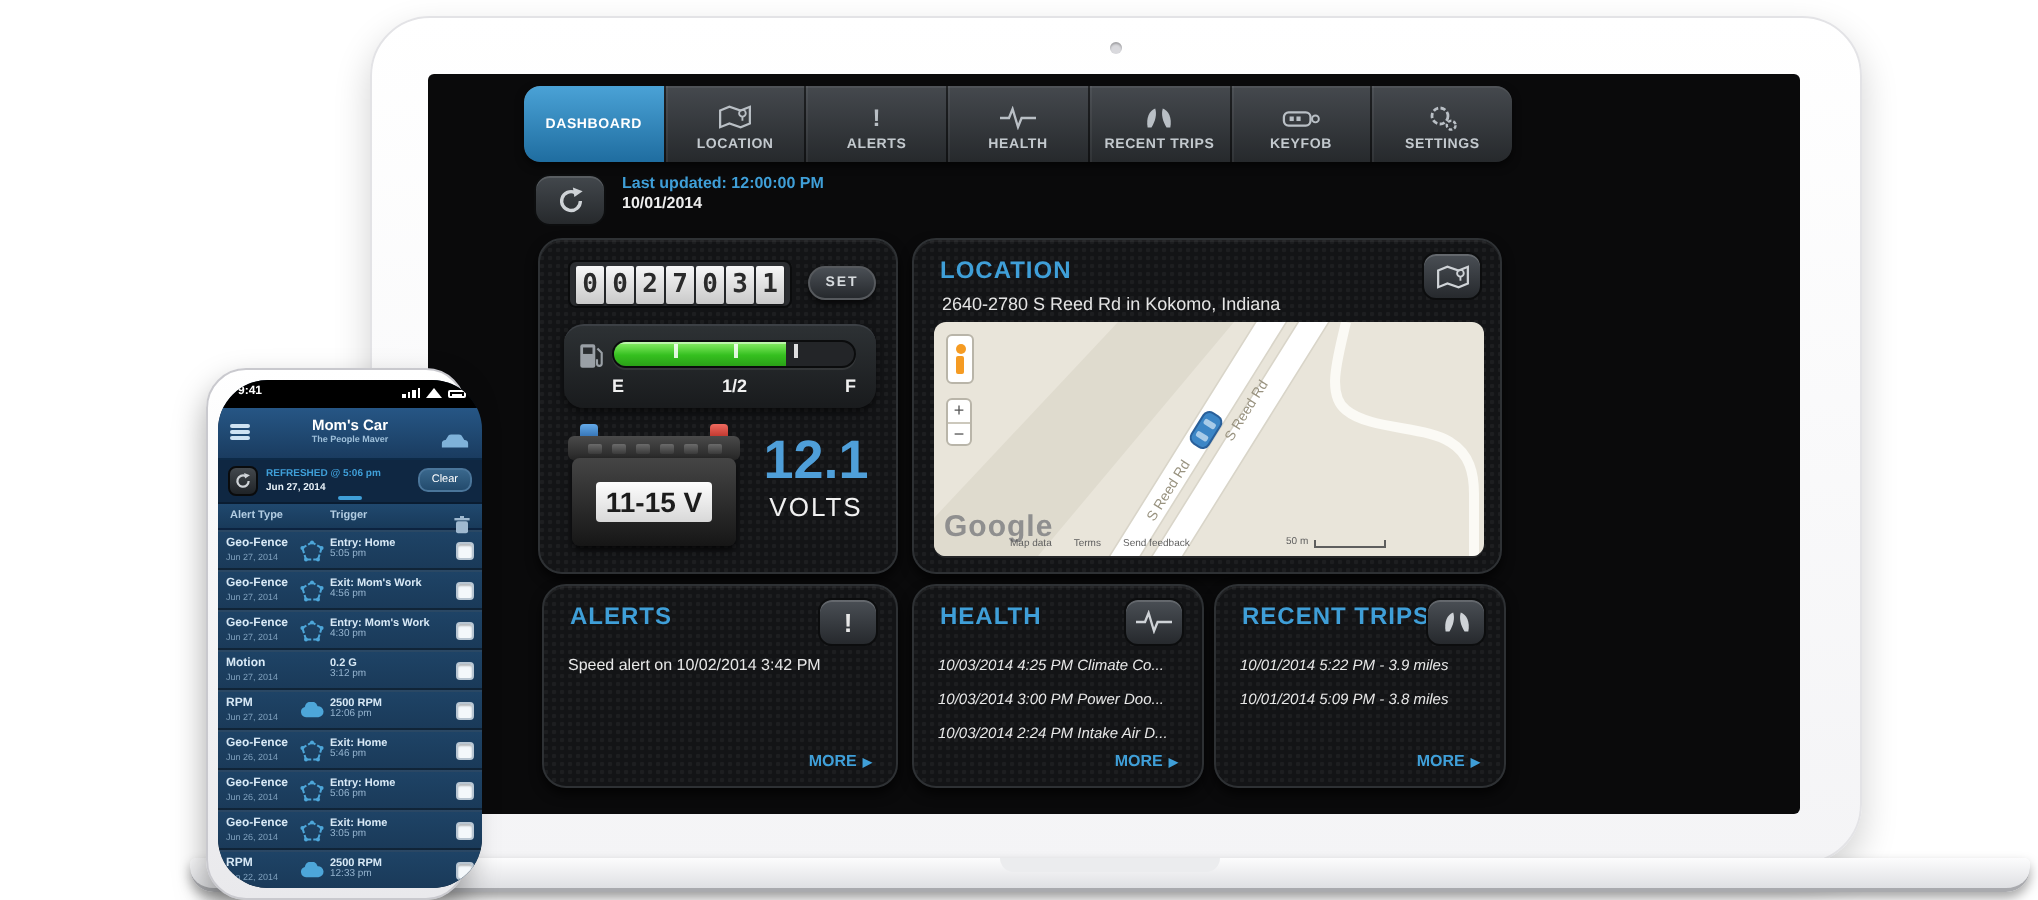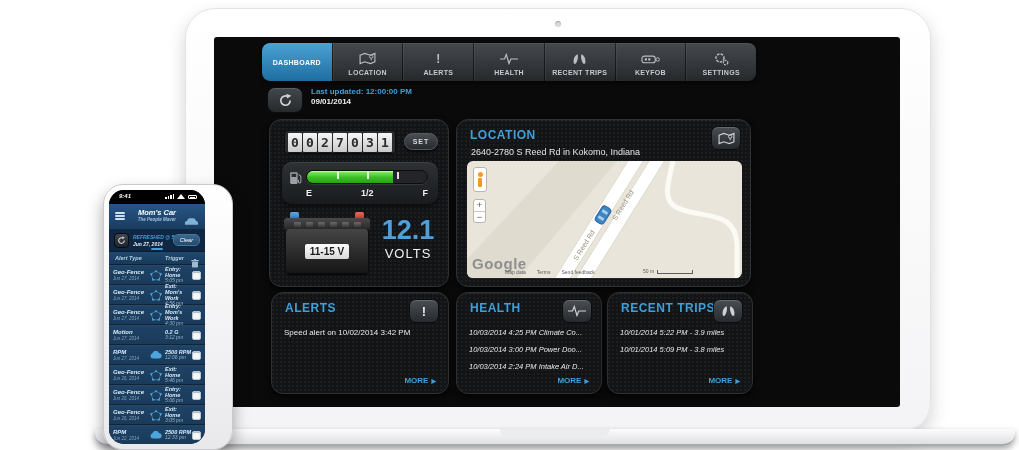--- a/index.html
+++ b/index.html
@@ -102,21 +102,21 @@
   .batt-term { position:absolute; top:2px; width:9px; height:8px; border-radius:2px 2px 0 0; }
   .batt-term.neg { left:8px;  background:linear-gradient(#63a9e8,#2a66a8); }
   .batt-term.pos { right:10px; background:linear-gradient(#ef6a5f,#b32a22); }
   .batt-lid { position:absolute; left:2px; top:8px; width:86px; height:12px;
               background:linear-gradient(#4a4a4a,#262626); border-radius:3px;
               display:flex; align-items:center; justify-content:center; gap:5px; }
   .batt-cap { width:7px; height:5px; background:linear-gradient(#6b6b6b,#3a3a3a); border-radius:1px; }
   .batt-body { position:absolute; left:4px; top:19px; width:82px; height:44px;
                background:linear-gradient(#454545,#161616); border-radius:4px;
                box-shadow:0 2px 3px rgba(0,0,0,.7); display:flex; align-items:center; justify-content:center; }
-  .batt-label { background:linear-gradient(#fdfdfd,#d8d8d8); color:#1c1c1c; font-size:10px; font-weight:bold;
+  .batt-label { background:linear-gradient(#fdfdfd,#d8d8d8); color:#1c1c1c; font-size:14px; font-weight:bold;
                 padding:2px 5px; border-radius:2px; }
   .volt-wrap { position:absolute; left:106px; top:96px; width:64px; text-align:center; }
   .volt-val { font-size:27px; font-weight:bold; color:#4f9fd9; line-height:1.1; }
   .volt-unit { font-size:13px; color:#f0f0f0; letter-spacing:1px; }
 
   
   .addr { position:absolute; left:14px; top:27px; font-size:9px; color:#e4e4e4; }
   .map { position:absolute; left:10px; top:41px; width:275px; height:117px; border-radius:6px;
          background:#e9e5da; overflow:hidden; box-shadow:0 1px 0 rgba(255,255,255,.08); }
   .map svg.map-art { position:absolute; inset:0; }
@@ -133,22 +133,22 @@
   .glogo { position:absolute; left:5px; bottom:6px; font-size:15px; font-weight:bold; color:#8f8f8f;
            letter-spacing:.5px; }
   .map-attr { position:absolute; left:38px; bottom:3px; display:flex; gap:11px; font-size:5px; color:#5e5e5e; }
   .map-scale { position:absolute; left:176px; bottom:4px; font-size:5px; color:#5e5e5e; display:flex; align-items:flex-end; gap:3px; }
   .scale-bar { width:36px; height:4px; border-bottom:1px solid #5e5e5e; border-left:1px solid #5e5e5e; border-right:1px solid #5e5e5e; }
 
   
   .phone { position:absolute; left:103px; top:184px; width:130px; height:266px;
            background:linear-gradient(#ffffff,#e9e9ec); border:1px solid #c9c9ce; border-radius:20px;
            box-shadow:0 8px 16px rgba(0,0,0,.35); z-index:5; }
-  .pscreen { position:absolute; left:5px; top:5px; width:96px; height:254px; border-radius:15px;
-             overflow:hidden; background:#0d2036;font-style:italic; }
+  .pscreen { position:absolute; left:5px; top:5px; width:132px; height:254px; border-radius:25px;
+             overflow:hidden; background:#0d2036; }
   .pstatus { height:14px; background:#000; position:relative; }
   .pstat-time { position:absolute; left:10px; top:3px; font-size:6px; font-weight:bold; color:#fff; }
   .pstat-ics { position:absolute; right:8px; top:4px; display:flex; align-items:flex-end; gap:3px; }
   .sig { display:flex; align-items:flex-end; gap:1px; }
   .sig i { display:block; width:1.5px; background:#fff; }
   .wifi { width:0; height:0; border-left:4px solid transparent; border-right:4px solid transparent;
           border-bottom:5px solid #fff; }
   .pbatt { width:9px; height:4px; border:1px solid #fff; border-radius:1px; position:relative; }
   .pbatt i { position:absolute; left:.5px; top:.5px; bottom:.5px; width:5px; background:#fff; display:block; }
   .pheader { height:26px; background:linear-gradient(#265685,#1a3c60); position:relative;
@@ -258,21 +258,21 @@
         </nav>
 
         <div class="refresh-btn">
           <svg width="15" height="15" viewBox="0 0 16 16">
               <path d="M13 8 A5 5 0 1 1 10.3 3.6" fill="none" stroke="#cfd3d7" stroke-width="1.8"></path>
               <polygon points="9,0.8 14.2,2.8 9.8,5.8" fill="#cfd3d7"></polygon>
             </svg>
         </div>
         <div class="lu-text">
           <div class="lu-line1">Last updated: 12:00:00 PM</div>
-          <div class="lu-line2">09/01/2014</div>
+          <div class="lu-line2">10/01/2014</div>
         </div>
 
         <section class="panel p-vehicle">
           <div class="odo-frame">
             <span style="display:flex;gap:1px;">
                 <span class="odo-cell">0</span>
                 <span class="odo-cell">0</span>
                 <span class="odo-cell">2</span>
                 <span class="odo-cell">7</span>
                 <span class="odo-cell">0</span>

